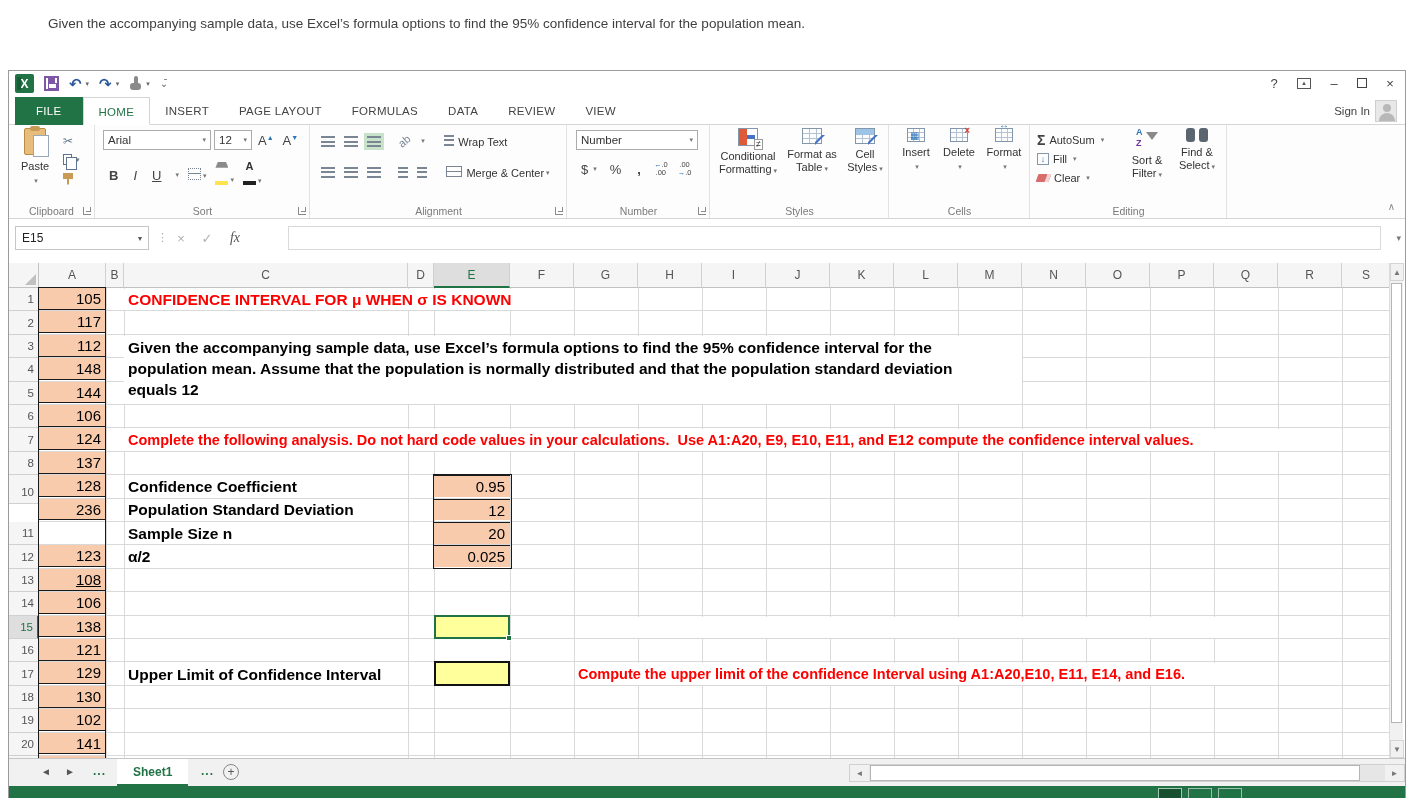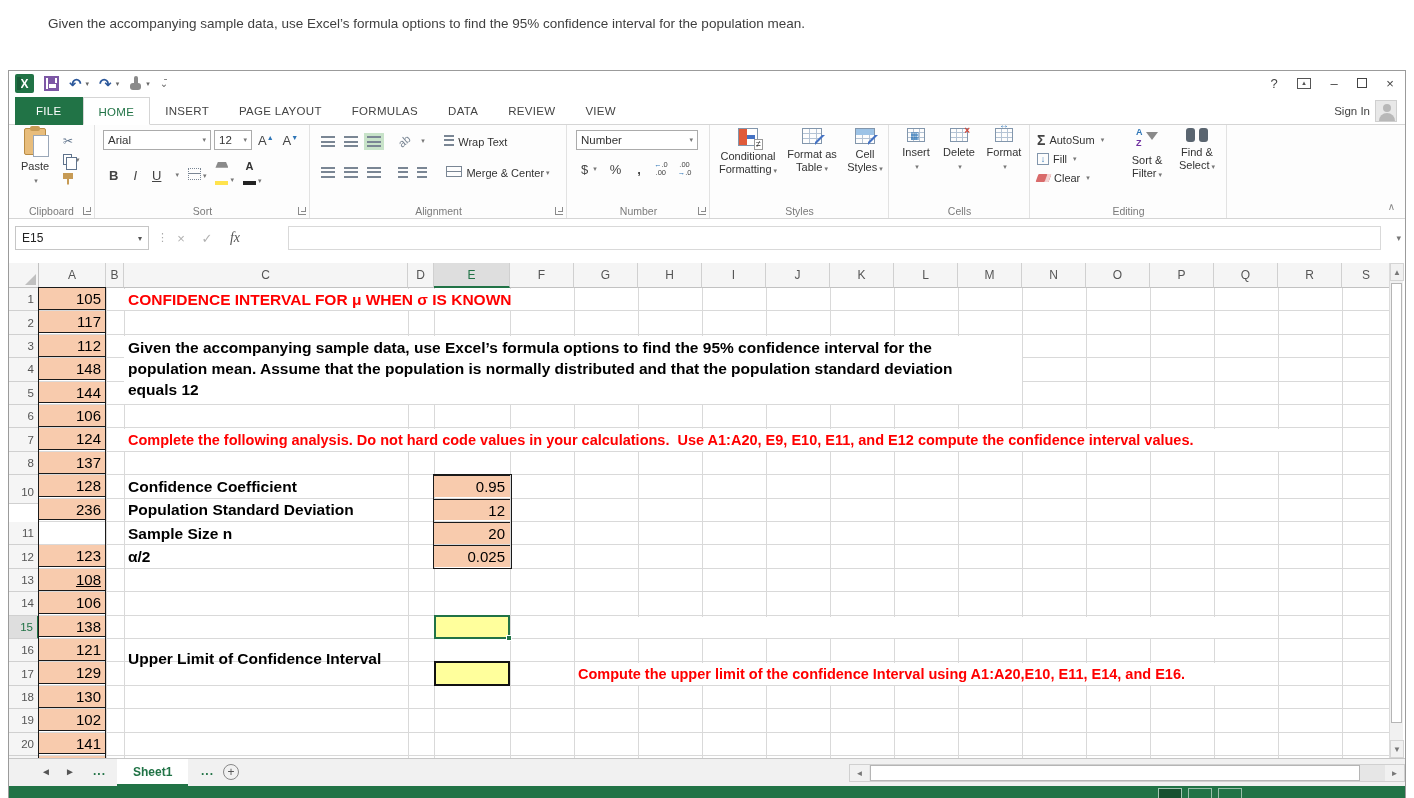--- a/index.html
+++ b/index.html
@@ -482,21 +482,21 @@
         <div class="cell-label" data-interactable="true" style="top: 235.6px; height: 23.4px;">Population Standard Deviation</div>
         <div class="evalcell" data-interactable="true" style="top: 235.6px; height: 21.9px;">12</div>
         <div class="cell-label" data-interactable="true" style="top: 259px; height: 23.4px;">Sample Size n</div>
         <div class="evalcell" data-interactable="true" style="top: 259px; height: 21.9px;">20</div>
         <div class="cell-label" data-interactable="true" style="top: 282.4px; height: 23.4px;">α/2</div>
         <div class="evalcell" data-interactable="true" style="top: 282.4px; height: 21.9px;">0.025</div>
         <div data-interactable="false" style="position: absolute; left: 423.5px; top: 210.7px; width: 79px; height: 95.1px; border: 1.5px solid rgb(26, 26, 26); pointer-events: none;"></div>
         <div class="ycell sel" data-interactable="true" style="top: 351.6px; height: 24.4px;"></div>
         <div class="fill-handle" data-interactable="true" style="left: 497px; top: 372px;"></div>
         <div class="patch" data-interactable="false" style="left: 566px; top: 353.6px; width: 640px; height: 21.4px;"></div>
-        <div class="cell-label" data-interactable="true" style="top: 384px; height: 23.4px;">Upper Limit of Confidence Interval</div>
+        <div class="cell-label" data-interactable="true" style="top: 400px; height: 23.4px;">Upper Limit of Confidence Interval</div>
         <div class="ycell blk" data-interactable="true" style="top: 398.4px; height: 24.4px;"></div>
         <div class="patch" data-interactable="false" style="left: 566px; top: 400.4px; width: 640px; height: 21.4px;"></div>
         <div class="rednote" data-interactable="true" style="left: 569px; top: 399.4px; height: 23.4px;">Compute the upper limit of the confidence Interval using A1:A20,E10, E11, E14, and E16.</div>
       </div>
 
     <div id="vscroll" data-interactable="true">
       <span class="vs-arrow" style="top:0" data-interactable="true">▲</span>
       <div id="vs-thumb" data-interactable="true"></div>
       <span class="vs-arrow" style="bottom:0" data-interactable="true">▼</span>
     </div>

